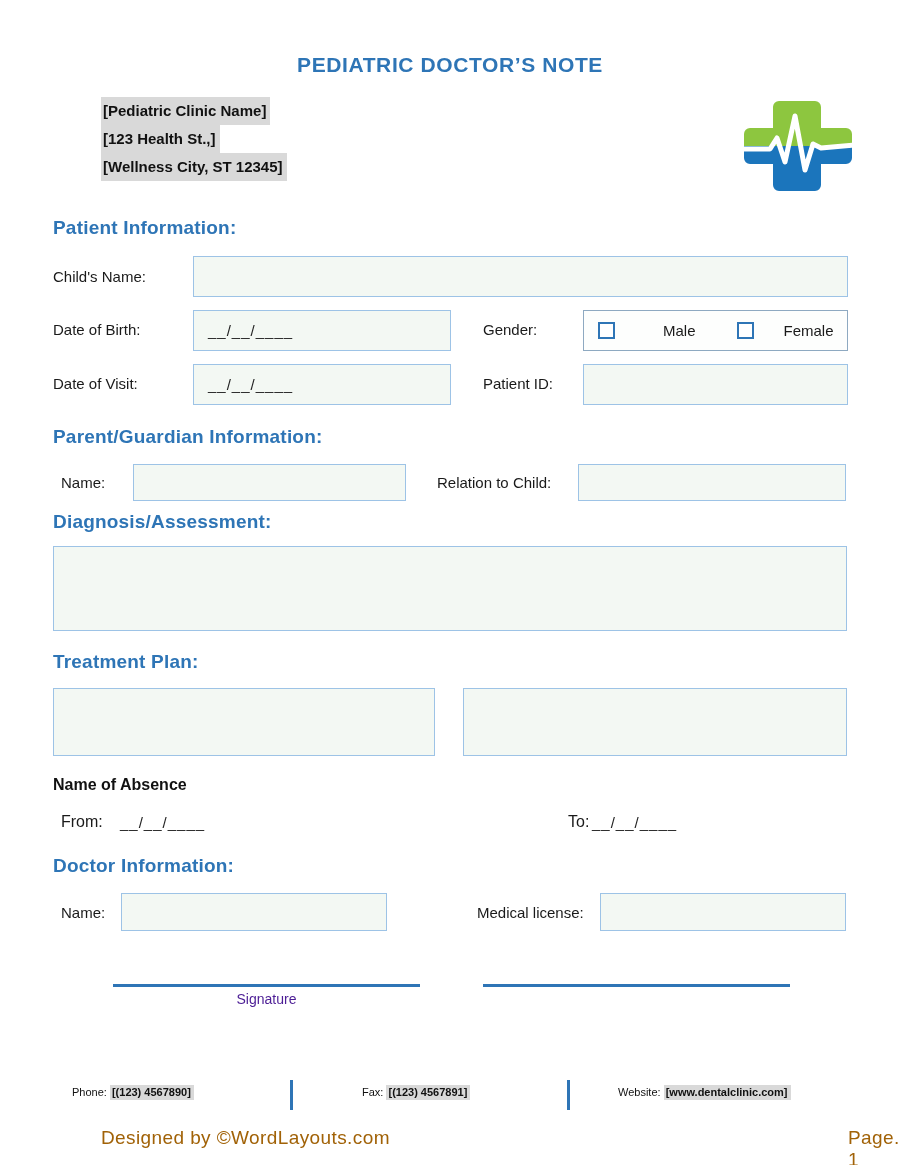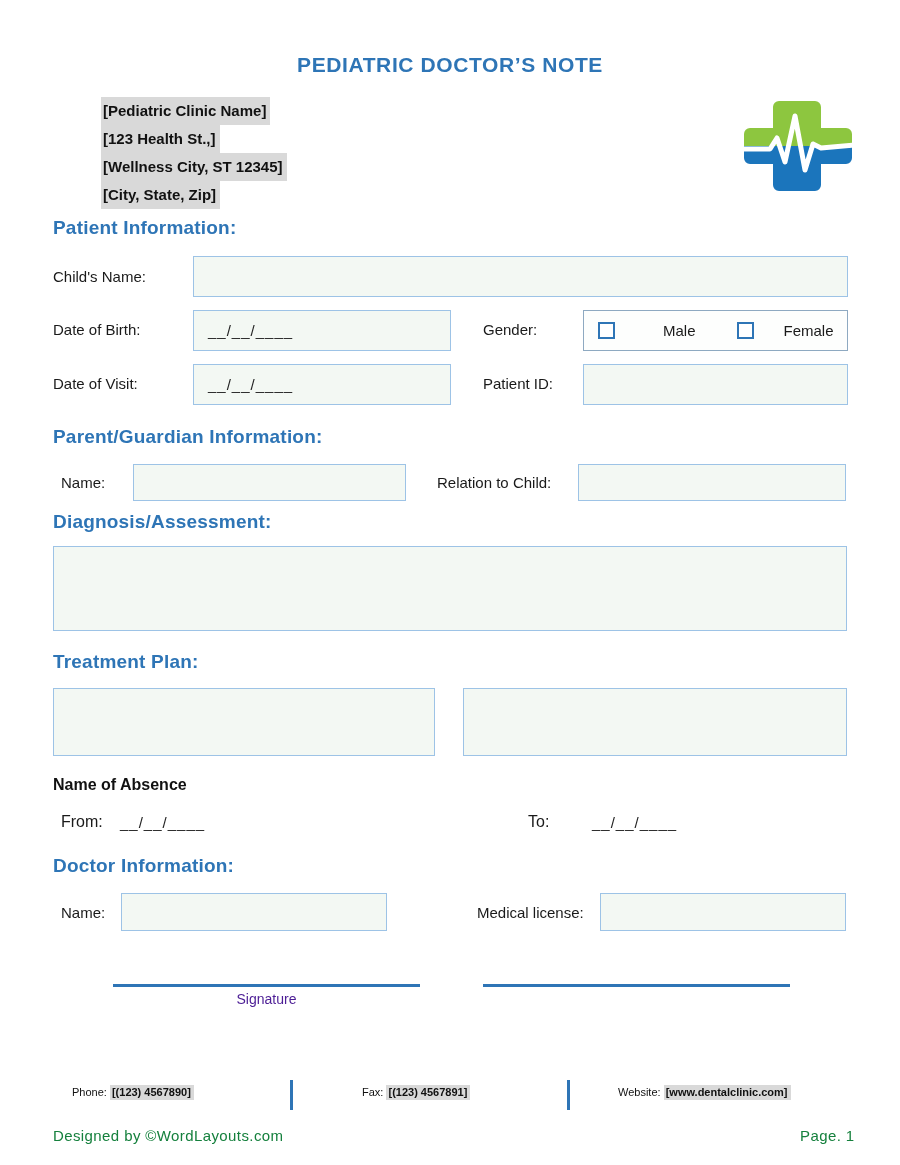--- a/index.html
+++ b/index.html
@@ -90,34 +90,33 @@
   .footer-item .hl {
     background: #D9D9D9;
     font-weight: bold;
     padding: 1px 3px 2px 2px;
   }
   .footer-divider {
     position: absolute;
     width: 3px; height: 30px;
     background: #2E75B6;
   }
-  .credit { font-size: 15px; color: #15803d; letter-spacing: 0.4px; }
+  .credit { font-size: 19px; color: #a16207; letter-spacing: 0.4px; margin-left: 48px; }
 </style>
 </head>
 <body>
 
 <div class="page">
 
   <div class="abs doc-title">PEDIATRIC DOCTOR’S NOTE</div>
 
   <div class="abs clinic-block">
     <div class="clinic-line"><span>[Pediatric Clinic Name]</span></div>
     <div class="clinic-line"><span>[123 Health St.,]</span></div>
     <div class="clinic-line"><span>[Wellness City, ST 12345]</span></div>
-    <div class="clinic-line"><span>[City, State, Zip]</span></div>
   </div>
 
   <div class="abs logo">
     <svg width="112" height="96" viewBox="0 0 112 96" xmlns="http://www.w3.org/2000/svg">
       <defs>
         <clipPath id="crossClip">
           <path d="M36,3 h36 a6,6 0 0 1 6,6 v21 h25 a6,6 0 0 1 6,6 v24 a6,6 0 0 1 -6,6 h-25 v21 a6,6 0 0 1 -6,6 h-36 a6,6 0 0 1 -6,-6 v-21 H7 a6,6 0 0 1 -6,-6 v-24 a6,6 0 0 1 6,-6 h23 V9 a6,6 0 0 1 6,-6 z"></path>
         </clipPath>
       </defs>
       <g clip-path="url(#crossClip)">
@@ -167,21 +166,21 @@
 
   <div class="abs section-heading" style="top:651px; left:53px;">Treatment Plan:</div>
   <div class="input-box empty" style="top:688px; left:53px; width:382px; height:68px;"></div>
   <div class="input-box empty" style="top:688px; left:463px; width:384px; height:68px;"></div>
 
   <div class="abs field-label-bold" style="top:776px; left:53px; font-size:16px;">Name of Absence</div>
 
   <div class="abs field-label" style="top:813px; left:61px; font-size:16px;">From:</div>
   <div class="abs date-placeholder" style="top:814px; left:120px;">__/__/____</div>
 
-  <div class="abs field-label" style="top:813px; left:528px; font-size:16px;">To:</div>
+  <div class="abs field-label" style="top:813px; left:568px; font-size:16px;">To:</div>
   <div class="abs date-placeholder" style="top:814px; left:592px;">__/__/____</div>
 
   <div class="abs section-heading" style="top:855px; left:53px;">Doctor Information:</div>
 
   <div class="abs field-label" style="top:904px; left:61px;">Name:</div>
   <div class="input-box empty" style="top:893px; left:121px; width:266px; height:38px;"></div>
 
   <div class="abs field-label" style="top:904px; left:477px;">Medical license:</div>
   <div class="input-box empty" style="top:893px; left:600px; width:246px; height:38px;"></div>
 

